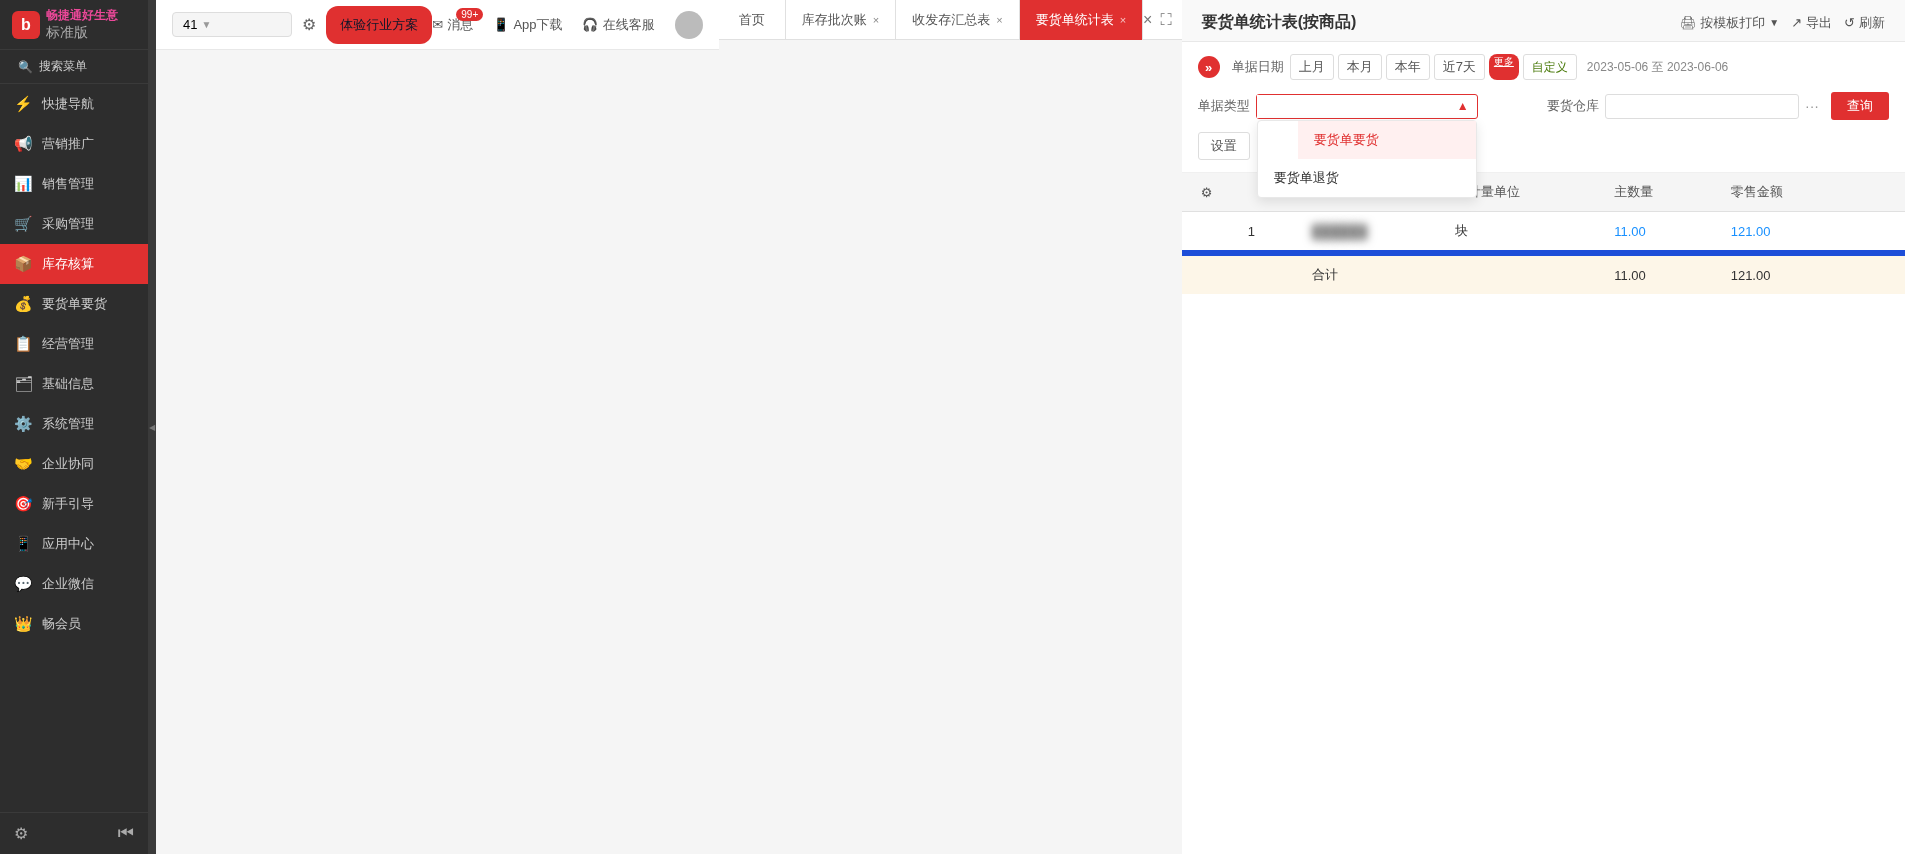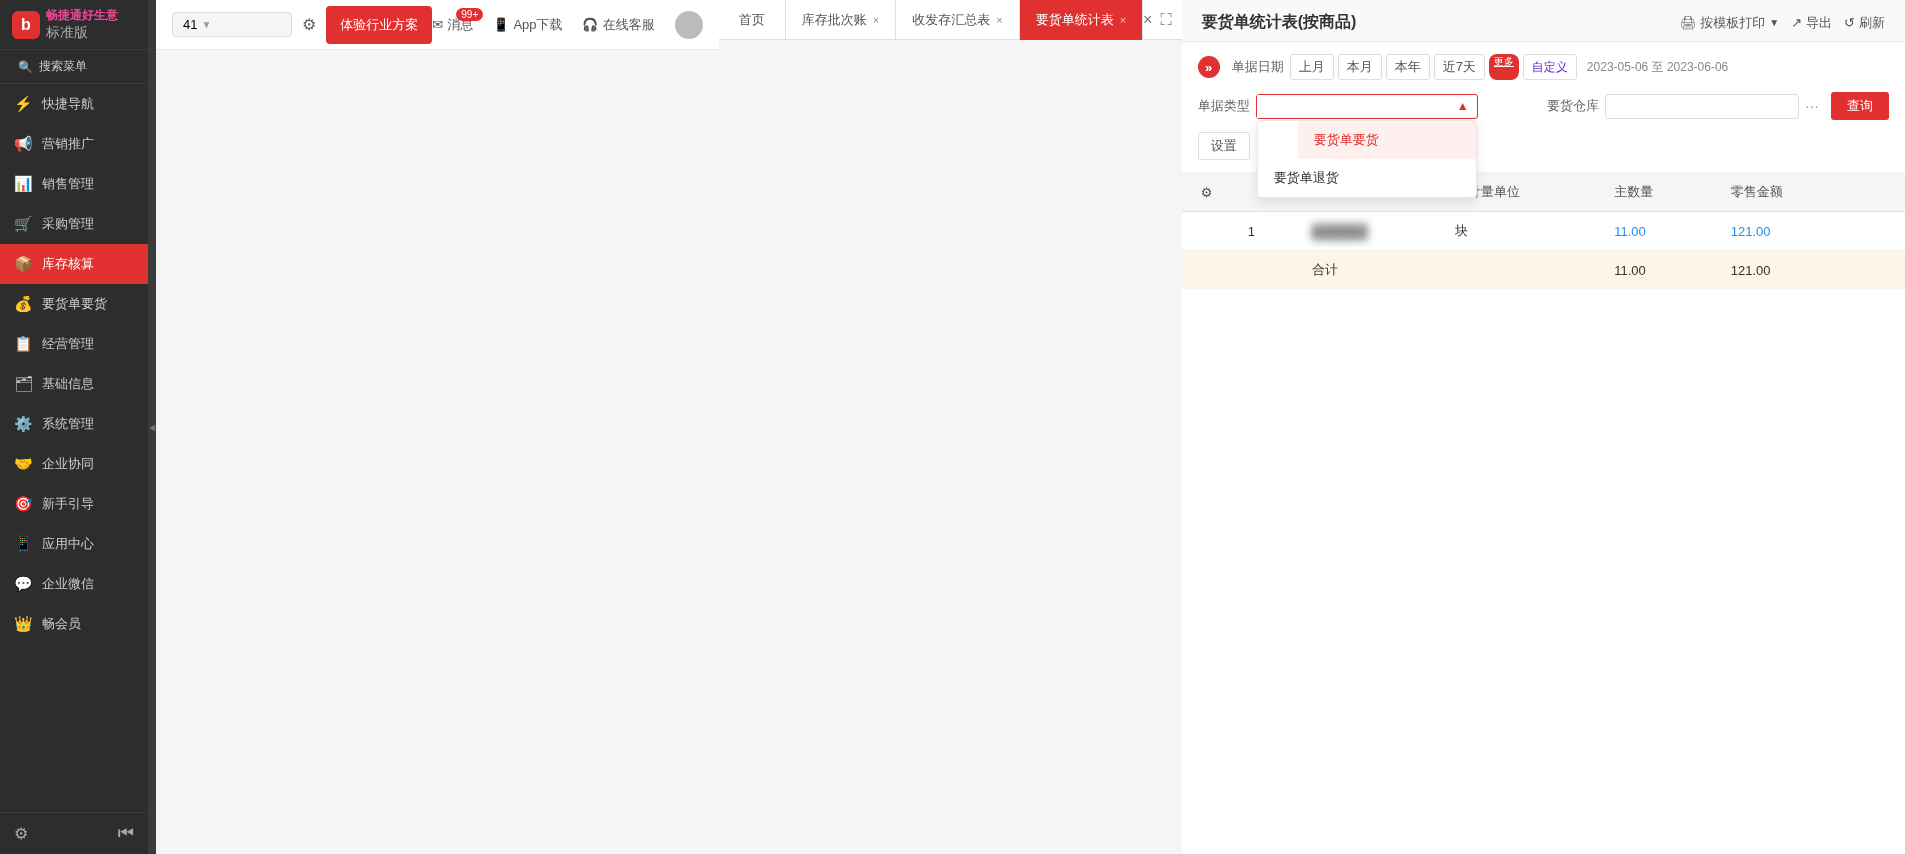--- a/index.html
+++ b/index.html
@@ -91,22 +91,22 @@
     .topbar-store-selector {
       display: flex; align-items: center; gap: 4px;
       background: #f5f5f5; border: 1px solid #ddd;
       border-radius: 4px; padding: 4px 10px;
       cursor: pointer; font-size: 13px;
       min-width: 120px;
     }
     .topbar-store-selector .chevron { color: #999; font-size: 10px; }
     .topbar-settings-icon { color: #666; cursor: pointer; font-size: 16px; }
     .topbar-trial-btn {
-      background: #e03030; color: #ffffff;
-      border: none; border-radius: 4px;
+      background: #e03030; color: #0f172a;
+      border: none; border-radius: 12px;
       padding: 10px 14px; cursor: pointer;
       font-size: 13px;
     }
     .topbar-right {
       margin-left: auto;
       display: flex; align-items: center; gap: 20px;
     }
     .topbar-right-item {
       display: flex; align-items: center; gap: 4px;
       color: #555; cursor: pointer; font-size: 13px;
@@ -215,21 +215,21 @@
       font-size: 13px; color: #555; background: #fff;
     }
     .filter-date-badge {
       background: #e03030; color: #fff;
       border-radius: 8px; font-size: 10px;
       padding: 1px 5px; cursor: pointer; text-decoration: underline;
     }
     .filter-date-custom {
       padding: 3px 8px; border: 1px solid #ddd;
       border-radius: 3px; cursor: pointer;
-      font-size: 12px; color: #6d28d9; background: #fff;
+      font-size: 12px; color: #4d7c0f; background: #fff;
     }
     .filter-date-range { font-size: 12px; color: #888; margin-left: 4px; text-align: center; }
 
     .filter-type-group {
       display: flex; align-items: center; gap: 6px;
       flex: 1;
     }
     .filter-select {
       display: flex; align-items: center;
       border: 1px solid #e03030;
@@ -314,21 +314,21 @@
     tbody tr { border-bottom: 1px solid #f0f0f0; }
     tbody td {
       padding: 10px 16px;
       color: #333;
     }
     tbody td:first-child { text-align: center; color: #999; }
 
     
     .total-row {
       background: #fdf6e8;
-      border-top: 1px solid #1d4ed8;
+      border-top: 6px solid #1d4ed8;
     }
     .total-row td {
       padding: 10px 16px;
       color: #333;
       font-weight: normal;
     }
 
     
     .blurred {
       color: transparent;

